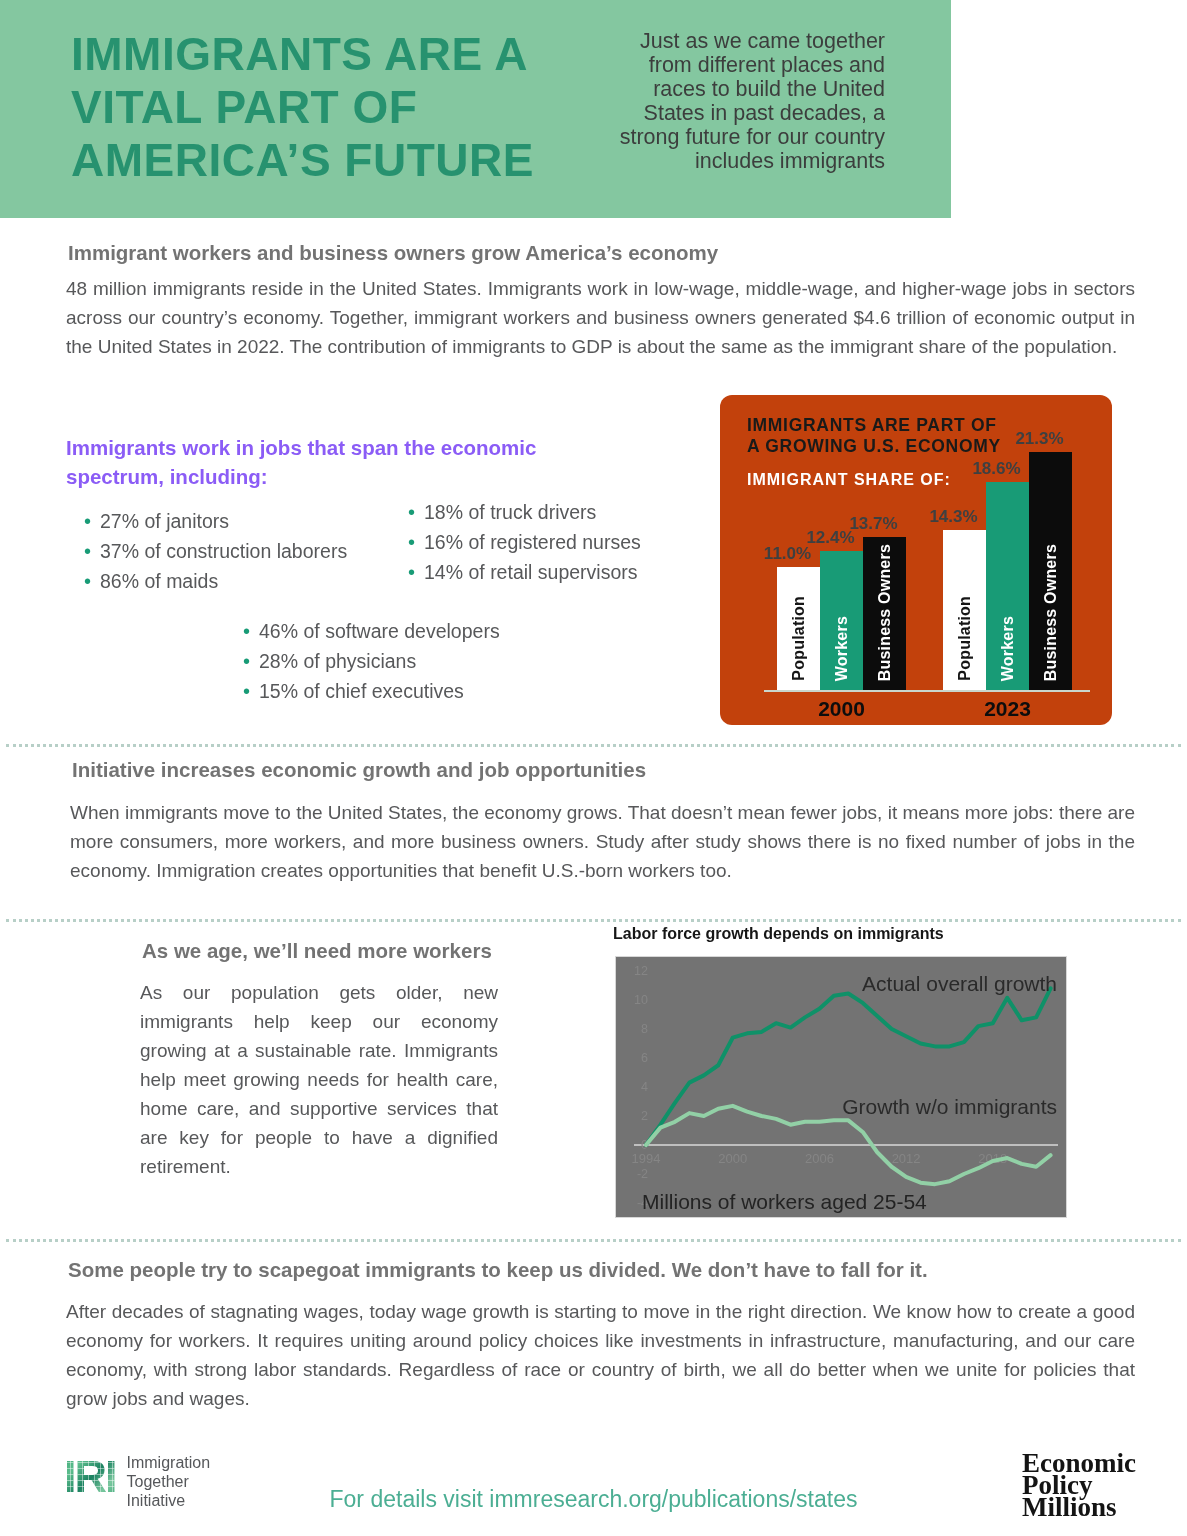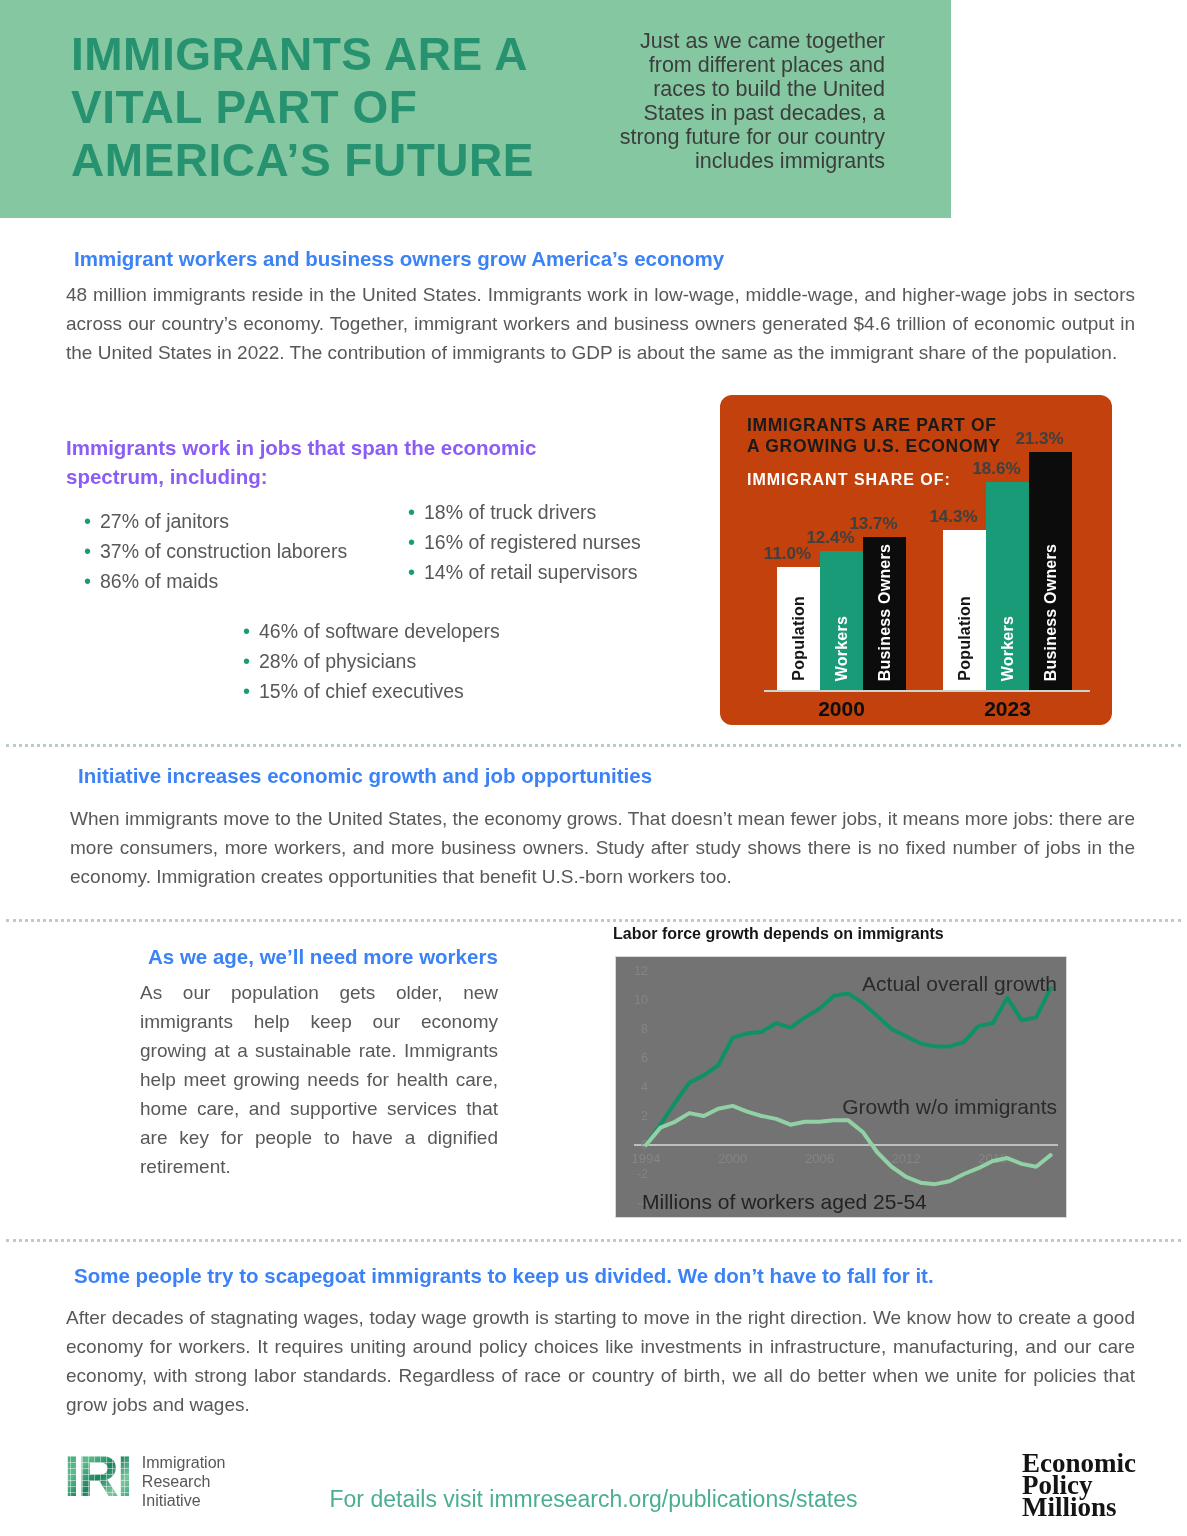--- a/index.html
+++ b/index.html
@@ -8,21 +8,21 @@
   .page { position:relative; width:1187px; height:1536px; background:#ffffff; overflow:hidden; }
 
   
   .hero { position:absolute; left:0; top:0; width:951px; height:218px; background:#84c7a0; }
   .hero-title { position:absolute; left:71px; top:28px; font-size:46px; font-weight:bold;
                 color:#27926f; line-height:53px; letter-spacing:0.5px; white-space:pre-line; }
   .hero-quote { position:absolute; right:66px; top:29px; width:370px; font-size:21.5px;
                 color:#3c3e3d; line-height:24px; text-align:right; white-space:pre-line; }
 
   
-  .h2 { font-size:20.5px; font-weight:bold; color:#3b82f6; margin:8px; }
+  .h2 { font-size:20.5px; font-weight:bold; color:#737373; margin:2px; }
   .body-text { font-size:19px; color:#57585a; line-height:29px; text-align:justify; margin:0; }
 
   .intro { position:absolute; left:66px; top:239px; width:1069px; }
   .intro .h2 { margin-bottom:9px; }
 
   .jobs-heading { position:absolute; left:66px; top:433px; width:495px; font-size:20.5px;
                   font-weight:bold; color:#8b5cf6; line-height:29px; }
 
   ul.job-list { list-style:none; margin:0; padding:0; position:absolute; }
   .job-list li { font-size:19.5px; color:#57585a; line-height:30px; padding-left:16px; position:relative; }
@@ -61,21 +61,21 @@
 
   .lc-title { position:absolute; left:613px; top:925px; font-size:16px; font-weight:bold; color:#161616; }
   .line-chart { position:absolute; left:615px; top:956px; width:452px; height:262px;
                 border:1px solid #d7d7d7; background:#737373; }
 
   .scapegoat { position:absolute; left:66px; top:1256px; width:1069px; }
   .scapegoat .h2 { margin-bottom:15px; }
 
   
   .footer-iri { position:absolute; left:64px; top:1448px; display:flex; gap:11px; align-items:flex-start; }
-  .iri-mark { font-size:57px; font-weight:bold; line-height:57px; letter-spacing:-2px;
+  .iri-mark { font-size:45px; font-weight:bold; line-height:57px; letter-spacing:-2px;
               background-image:
                 repeating-linear-gradient(0deg,  rgba(255,255,255,0.45) 0 1px, transparent 1px 6px),
                 repeating-linear-gradient(90deg, rgba(255,255,255,0.45) 0 1px, transparent 1px 6px),
                 linear-gradient(135deg,#35a472 0%,#5cbd8d 28%,#1b8160 52%,#79c79e 74%,#2f9e6e 100%);
               -webkit-background-clip:text; background-clip:text; color:transparent; }
   .iri-text { font-size:16px; color:#55575a; line-height:19px; padding-top:5px; }
   .footer-link { position:absolute; left:0; right:0; top:1486px; text-align:center;
                  font-size:23px; color:#4bae93; text-decoration:none; }
   .footer-epi { position:absolute; left:1022px; top:1452px; font-family:Liberation Serif, serif;
                 font-weight:bold; font-size:27px; line-height:22px; color:#141414; }
@@ -197,21 +197,21 @@
 
   <div class="scapegoat">
     <h2 class="h2">Some people try to scapegoat immigrants to keep us divided. We don’t have to fall for it.</h2>
     <p class="body-text">After decades of stagnating wages, today wage growth is starting to move in the right direction. We know how to create a good economy for workers. It requires uniting around policy choices like investments in infrastructure, manufacturing, and our care economy, with strong labor standards. Regardless of race or country of birth, we all do better when we unite for policies that grow jobs and wages.</p>
   </div>
 
   <div class="footer-iri">
     <div class="iri-mark">IRI</div>
     <div class="iri-text">
       <div>Immigration</div>
-      <div>Research</div>
+      <div>Together</div>
       <div>Initiative</div>
     </div>
   </div>
 
   <a class="footer-link" href="#">For details visit immresearch.org/publications/states</a>
 
   <div class="footer-epi">
     <div>Economic</div>
     <div>Policy</div>
     <div>Millions</div>

